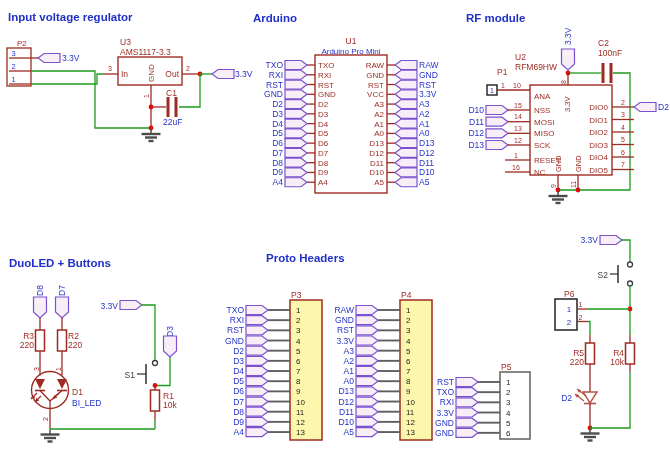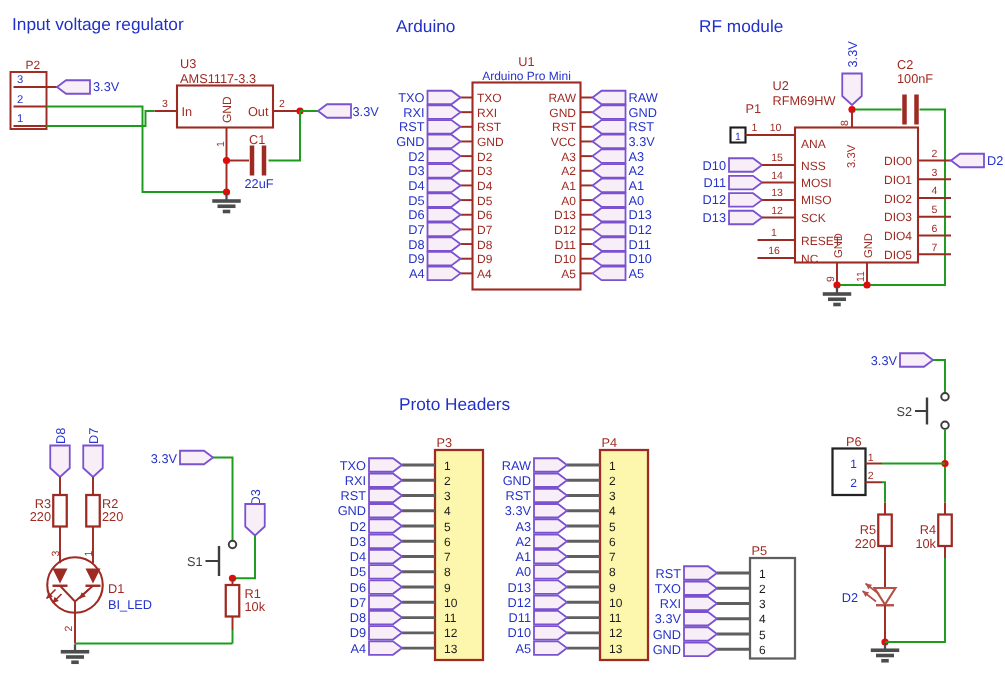--- a/index.html
+++ b/index.html
@@ -1,28 +1,29 @@
 <!DOCTYPE html>
 <html><head>
 <meta charset="utf-8">
 <style>
   html,body{margin:0;padding:0;background:#fff;}
   #stage{position:relative;width:670px;height:456px;background:#ffffff;overflow:hidden;
          font-family:"Liberation Sans",sans-serif;}
-  .sec-title{position:absolute;font-size:11.5px;font-weight:normal;color:#2030c8;white-space:nowrap;}
+  .sec-title{position:absolute;font-size:11.5px;font-weight:bold;color:#2030c8;white-space:nowrap;}
   svg text{font-family:"Liberation Sans",sans-serif;}
 </style>
 </head>
 <body>
 
 <div id="stage">
   <div class="sec-title" style="left:8px;top:11px">Input voltage regulator</div>
-  <div class="sec-title" style="left:264px;top:12px">Arduino</div>
+  <div class="sec-title" style="left:253px;top:12px">Arduino</div>
   <div class="sec-title" style="left:466px;top:12px">RF module</div>
-  <div class="sec-title" style="left:266px;top:264px">Proto Headers</div>
+  <div class="sec-title" style="left:9px;top:257px">DuoLED + Buttons</div>
+  <div class="sec-title" style="left:266px;top:252px">Proto Headers</div>
   <svg id="sch" width="670" height="456" viewBox="0 0 670 456" style="position:absolute;left:0;top:0">
       <text x="17" y="46" fill="#9e2b23" font-size="8" text-anchor="start">P2</text>
       <rect x="7" y="48" width="24" height="38" fill="none" stroke="#9e2b23" stroke-width="1.3"></rect>
       <text x="13.5" y="55.5" fill="#2633c9" font-size="7.5" text-anchor="middle">3</text>
       <polyline points="9,58 31,58" fill="none" stroke="#9e2b23" stroke-width="1.3"></polyline>
       <text x="13.5" y="68.5" fill="#2633c9" font-size="7.5" text-anchor="middle">2</text>
       <polyline points="9,71 31,71" fill="none" stroke="#9e2b23" stroke-width="1.3"></polyline>
       <text x="13.5" y="81.5" fill="#2633c9" font-size="7.5" text-anchor="middle">1</text>
       <polyline points="9,84 31,84" fill="none" stroke="#9e2b23" stroke-width="1.3"></polyline>
       <polyline points="31,58 38,58" fill="none" stroke="#9e2b23" stroke-width="1.3"></polyline>

